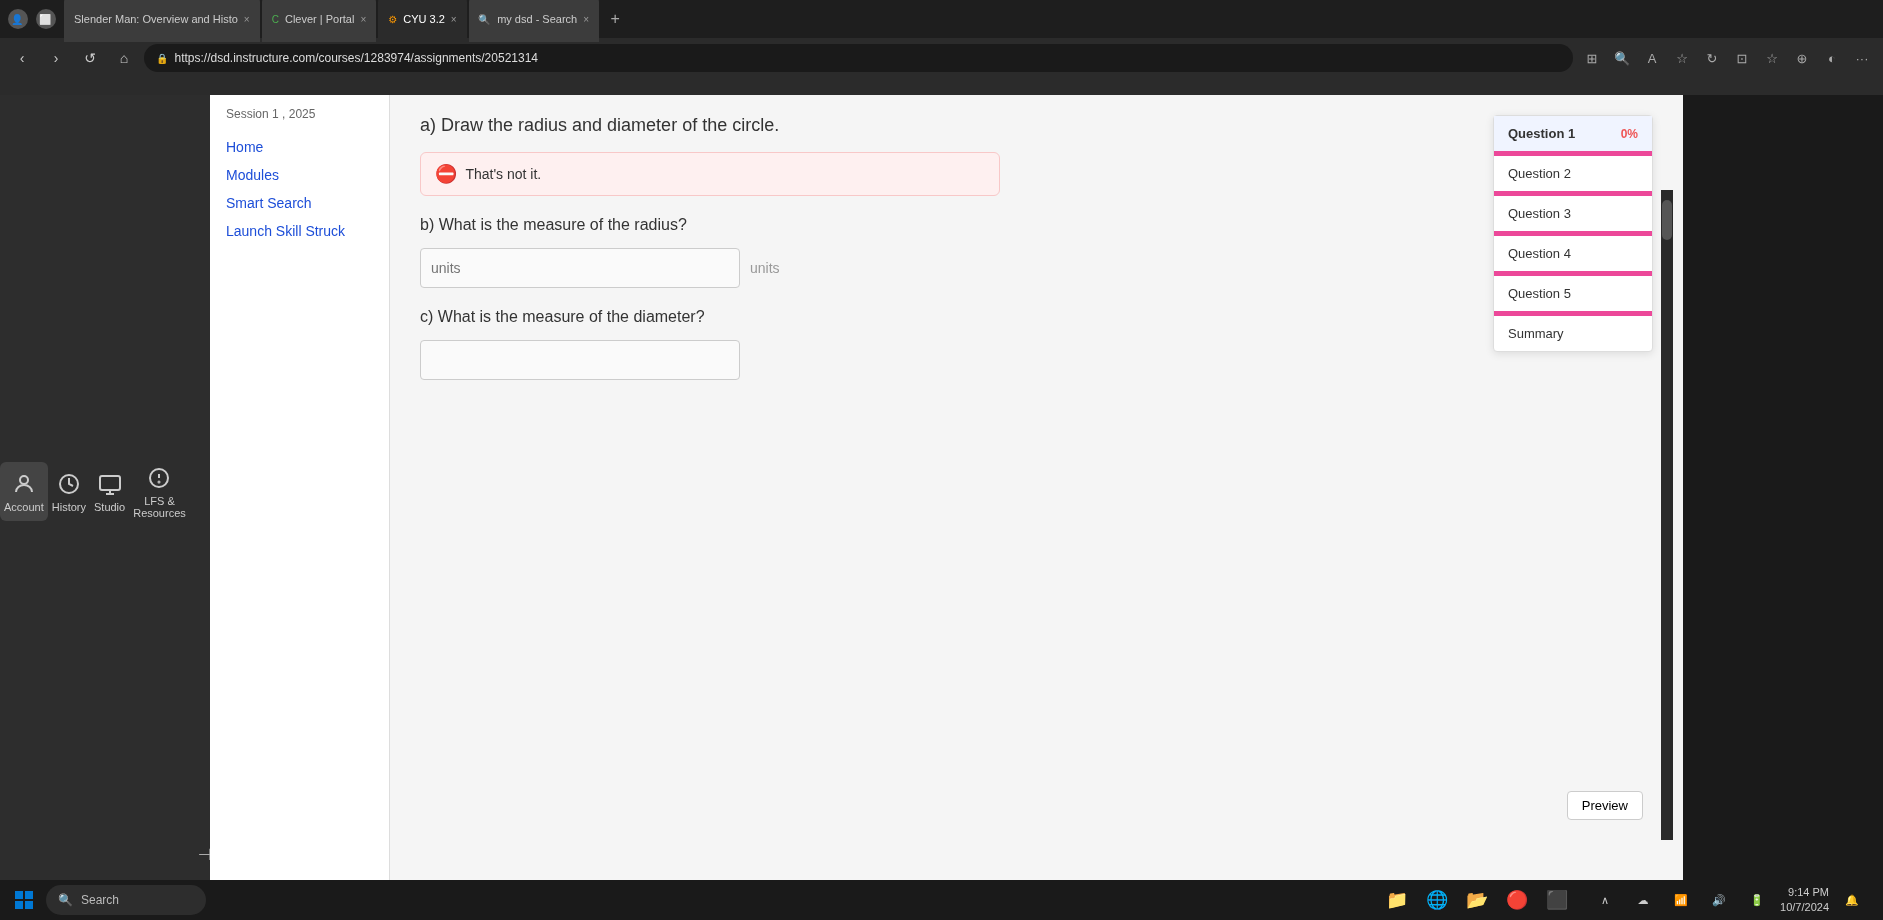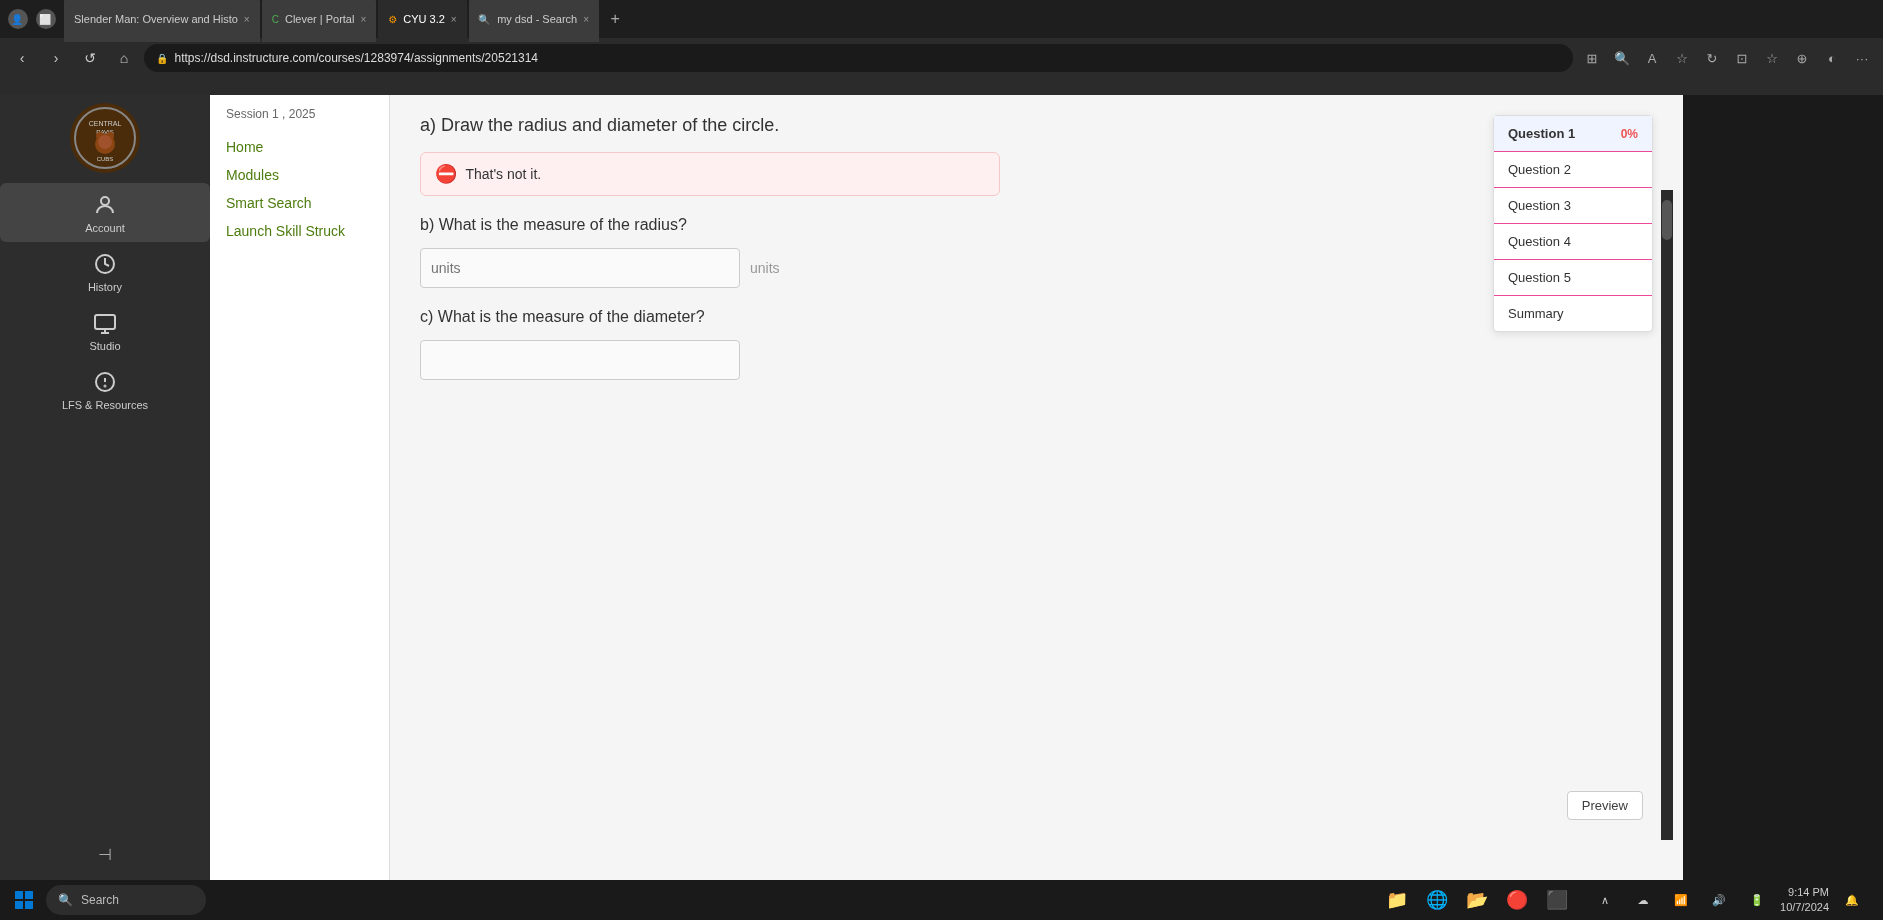--- a/index.html
+++ b/index.html
@@ -140,21 +140,20 @@
       right: 0;
       bottom: 40px;
       display: flex;
     }
 
     
     .sidebar {
       width: 210px;
       background: #2d2d2d;
       display: flex;
-      flex-direction: column;
       align-items: center;
       padding-top: 8px;
       flex-shrink: 0;
     }
 
     .sidebar-logo {
       width: 70px; height: 70px;
       margin-bottom: 10px;
       border-radius: 50%;
       background: #4a2c0a;
@@ -225,21 +224,21 @@
     }
 
     .session-label {
       font-size: 12px;
       color: #666;
       margin-bottom: 12px;
     }
 
     .canvas-nav-item {
       font-size: 14px;
-      color: #4d7c0f;
+      color: #1d4ed8;
       padding: 6px 0;
       cursor: pointer;
       text-decoration: none;
     }
 
     
     .content-area {
       flex: 1;
       background: #f5f5f5;
       overflow-y: auto;
@@ -334,42 +333,42 @@
       box-shadow: 0 2px 8px rgba(0,0,0,0.1);
     }
 
     .q-sidebar-item {
       display: flex;
       align-items: center;
       justify-content: space-between;
       padding: 10px 14px;
       font-size: 13px;
       color: #333;
-      border-bottom: 1px solid #ec4899;
+      border-bottom: 5px solid #ec4899;
       cursor: pointer;
     }
     .q-sidebar-item:last-child { border-bottom: none; }
     .q-sidebar-item.active { background: #f0f4ff; font-weight: bold; }
 
     .q-percent {
       font-size: 12px;
       color: #e55;
     }
 
     
     .preview-btn {
       position: absolute;
       bottom: 60px;
       right: 40px;
       background: #fff;
       border: 1px solid #ccc;
       border-radius: 4px;
       padding: 6px 14px;
       font-size: 13px;
-      color: #404040;
+      color: #000000;
       cursor: pointer;
     }
 
     
     .taskbar {
       position: absolute;
       bottom: 0;
       left: 0; right: 0;
       height: 40px;
       background: #1a1a1a;

